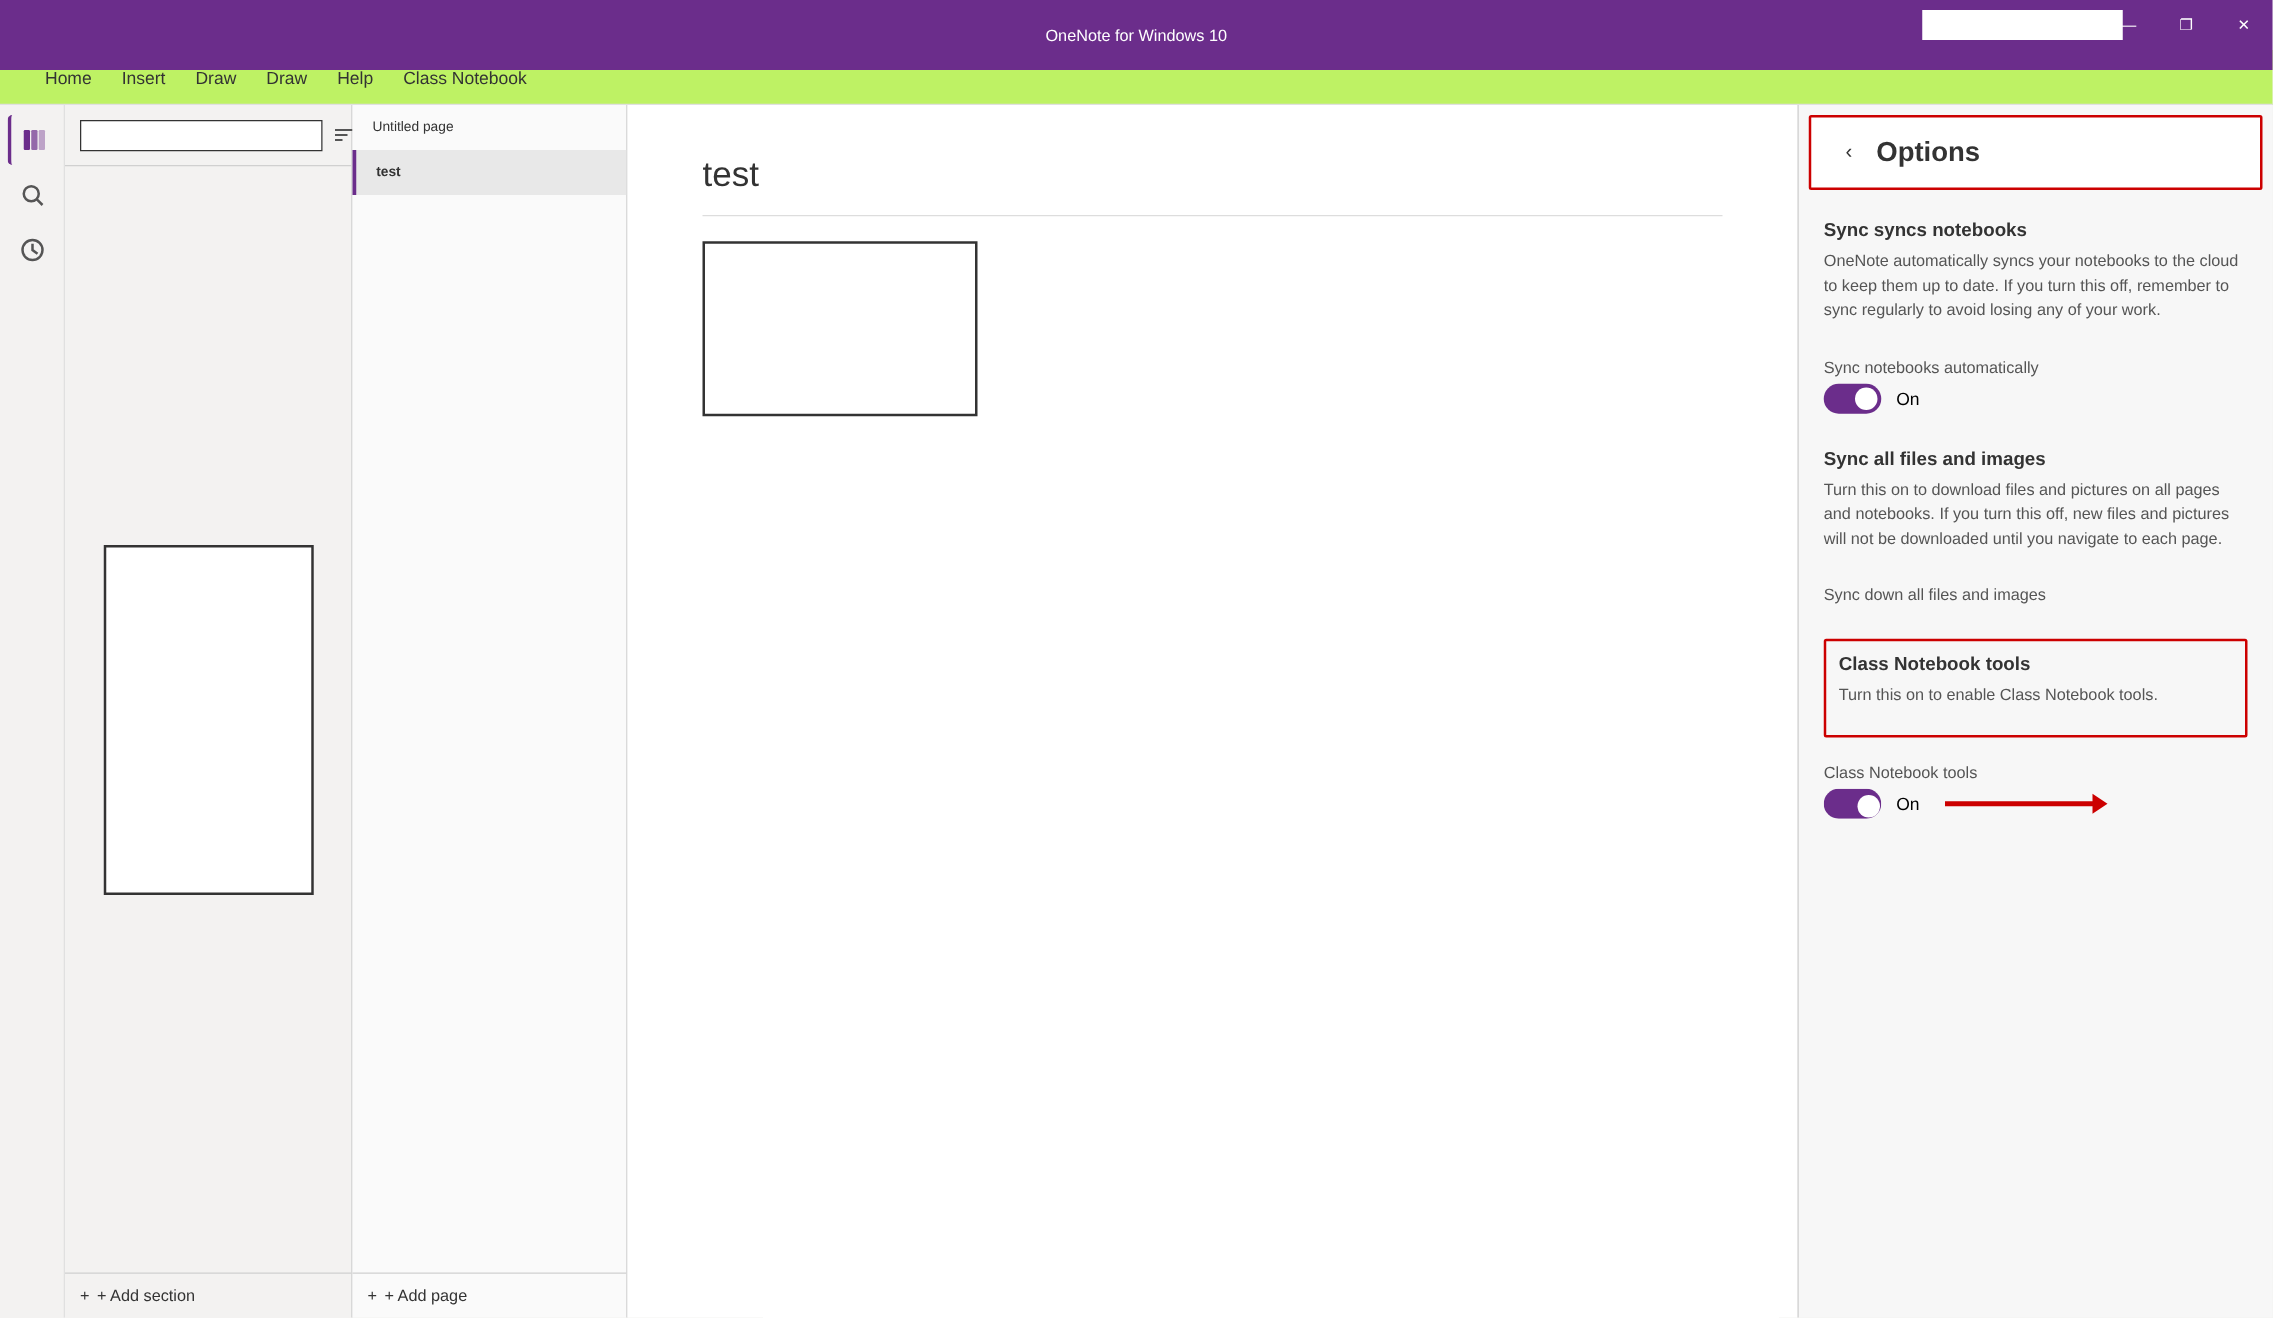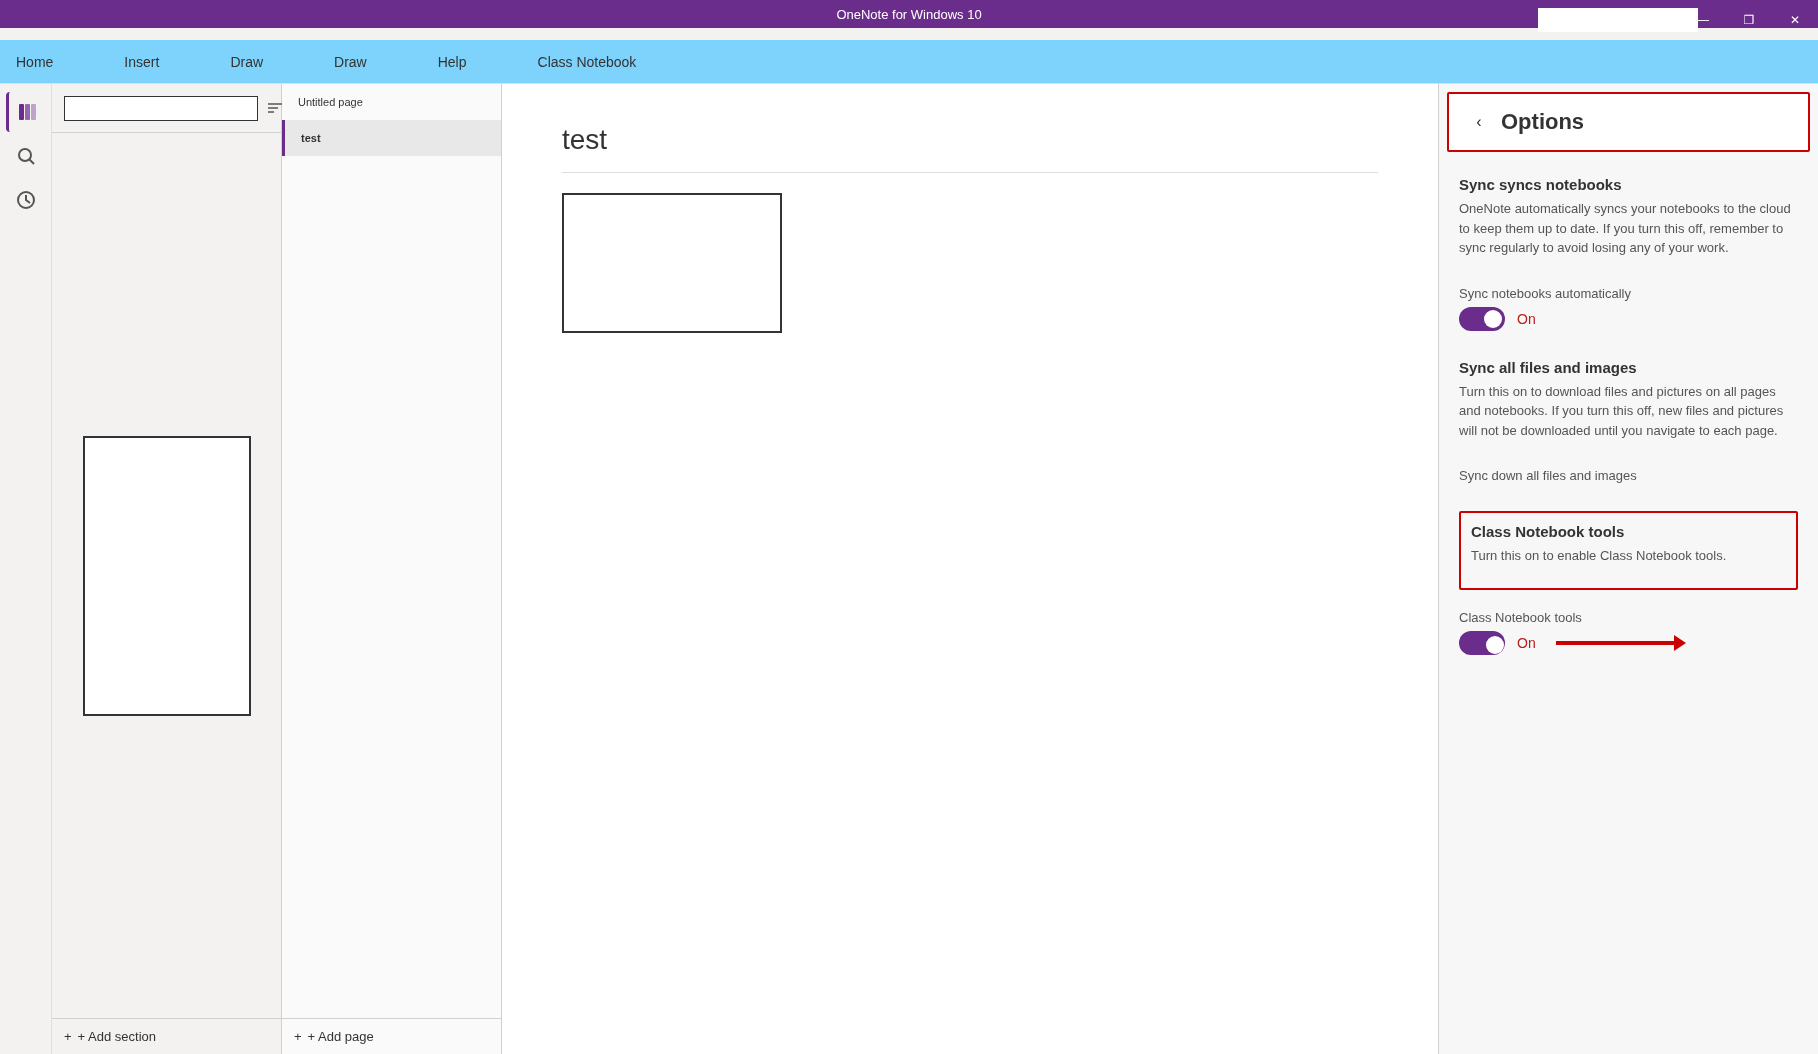--- a/index.html
+++ b/index.html
@@ -1,42 +1,42 @@
 <!DOCTYPE html>
 <html><head>
   <meta charset="utf-8">
   <style>
     * { box-sizing: border-box; margin: 0; padding: 0; }
     body { font-family: 'Segoe UI', Arial, sans-serif; width: 1818px; height: 1054px; overflow: hidden; background: #f3f2f1; }
 
     
     .title-bar {
-      position: fixed; top: 0; left: 0; right: 0; height: 28px;
+      position: fixed; top: 0; left: 0; right: 0; height: 56px;
       background: #6b2d8b; display: flex; align-items: center; justify-content: center;
       z-index: 100;
     }
     .title-bar-title { color: white; font-size: 13px; font-weight: normal; }
     .title-bar-search {
       position: absolute; right: 120px; top: 8px;
       width: 160px; height: 24px; background: white; border: 2px solid white;
     }
     .title-bar-controls {
       position: absolute; right: 0; top: 0; display: flex; align-items: center; height: 40px;
     }
     .title-bar-btn {
       width: 46px; height: 40px; display: flex; align-items: center; justify-content: center;
       color: white; font-size: 12px; cursor: pointer; background: transparent; border: none;
     }
     .title-bar-sep { width: 1px; height: 20px; background: rgba(255,255,255,0.4); margin: 0 4px; }
 
     
     .menu-bar {
       position: fixed; top: 40px; left: 0; right: 0; height: 44px;
-      background: #7dd3fc; display: flex; align-items: center; padding: 0 4px;
-      border-bottom: 1px solid #e0e0e0; z-index: 99; gap: 47px;
+      background: #bef264; display: flex; align-items: center; padding: 0 24px;
+      border-bottom: 1px solid #e0e0e0; z-index: 99;
     }
     .menu-item {
       padding: 6px 12px; font-size: 14px; color: #333; cursor: pointer;
       border-radius: 2px;
     }
 
     
     .left-sidebar {
       position: fixed; top: 84px; left: 0; width: 52px; bottom: 0;
       background: #f3f2f1; display: flex; flex-direction: column; align-items: center;
@@ -120,21 +120,21 @@
     }
     .options-title { font-size: 22px; font-weight: 700; color: #333; }
 
     .options-body { padding: 16px 20px; }
 
     .option-section { margin-bottom: 28px; }
     .option-section-title { font-size: 15px; font-weight: 600; color: #333; margin-bottom: 6px; }
     .option-section-desc { font-size: 13px; color: #555; line-height: 1.5; margin-bottom: 12px; }
 
     .option-toggle-row { display: flex; align-items: center; gap: 12px; margin-top: 6px; }
-    .option-toggle-label { font-size: 14px; color: #b91c1c; }
+    .option-toggle-label { font-size: 14px; color: #000000; }
 
     
     .toggle-switch {
       width: 46px; height: 24px; border-radius: 12px; position: relative; cursor: pointer; flex-shrink: 0;
     }
     .toggle-switch.on { background: #6b2d8b; }
     .toggle-switch.off { background: #c0c0c0; }
     .toggle-knob {
       position: absolute; width: 18px; height: 18px; background: white;
       border-radius: 50%; top: 3px; transition: left 0.2s;

